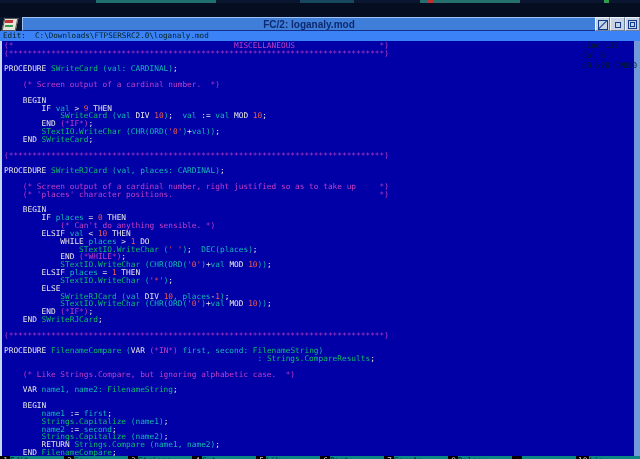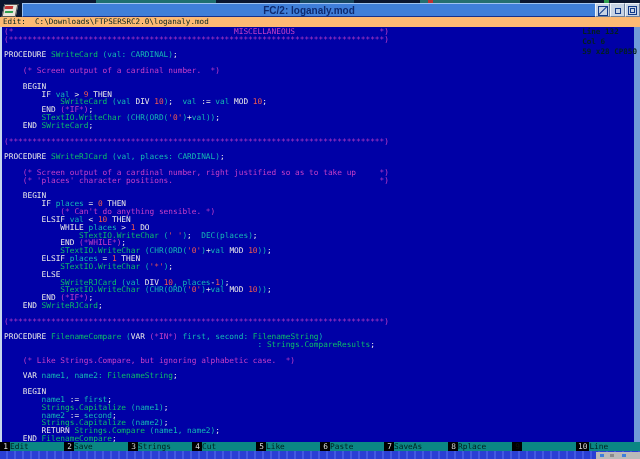--- a/index.html
+++ b/index.html
@@ -2,40 +2,40 @@
 <html><head>
 <meta charset="utf-8">
 <style>
   html,body{margin:0;padding:0;background:#050d20;}
   .screen{position:relative;width:640px;height:459px;overflow:hidden;
           font-family:"DejaVu Sans Mono",monospace;}
   
   .desktop-strip{position:relative;height:3px;background:#0a1630;}
   .frag{position:absolute;top:0;height:3px;}
   
-  .titlerow{height:14px;display:flex;align-items:stretch;background:#0a1630;}
+  .titlerow{height:14px;display:flex;align-items:stretch;background:#0a1630;margin-top:14px;}
   .sysicon{width:22px;position:relative;}
   .sysicon .pg{position:absolute;left:3px;top:1px;width:12px;height:11px;background:#e8e4da;
                transform:skewX(-12deg);border:1px solid #555;}
   .sysicon .rd{position:absolute;left:5px;top:3px;width:8px;height:3px;background:#c23333;transform:skewX(-12deg);}
   .sysicon .gr{position:absolute;left:5px;top:8px;width:8px;height:2px;background:#2f9f4f;transform:skewX(-12deg);}
   .titlebar{flex:1;background:#3f7fd9;border-top:1px solid #9ec3f2;border-bottom:1px solid #16308a;
             border-left:1px solid #9ec3f2;display:flex;align-items:center;justify-content:center;}
   .titlebar span{font-family:"Liberation Sans",sans-serif;font-weight:bold;font-size:10px;color:#0d2a70;}
   .winbtn{width:13px;background:#c7d3e4;border:1px solid #6b7f9c;border-top-color:#eef3fa;
           border-left-color:#eef3fa;position:relative;margin:0;}
   .winbtn .slash{position:absolute;left:2px;top:2px;width:8px;height:8px;border:1px solid #123a8a;overflow:hidden;}
   .winbtn .slash i{position:absolute;left:-2px;top:3px;width:12px;border-top:1px solid #123a8a;transform:rotate(-45deg);display:block;}
   .winbtn .sq-s{position:absolute;left:4px;top:4px;width:4px;height:4px;border:1px solid #123a8a;}
   .winbtn .sq-b{position:absolute;left:2px;top:2px;width:7px;height:7px;border:1px solid #123a8a;}
   .winbtn .sq-b i{position:absolute;left:1px;top:1px;width:3px;height:3px;border:1px solid #123a8a;display:block;}
   
-  .statusbar{height:10px;background:#fdba74;color:#02201e;font-size:7.6px;line-height:10px;
+  .statusbar{height:10px;background:#3b82f6;color:#02201e;font-size:7.6px;line-height:10px;
              display:flex;justify-content:space-between;padding:0 3px;white-space:pre;}
-  .statusbar .rgt span{margin-left:28px;font-weight:bold;}
+  .statusbar .rgt span{margin-left:28px;}
   
   .editor{height:415px;background:#0000a6;border-left:2px solid #c6d6ee;border-right:6px solid #6f99d8;
           box-sizing:border-box;overflow:hidden;}
   .code{margin:0;padding:1px 0 0 2px;font-size:7.8px;}
   .cl{height:7.83px;line-height:7.83px;white-space:pre;}
   .kw{color:#e9e9e9}.pn{color:#e9e9e9}
   .id{color:#14b8b4}
   .fn{color:#0cbd68}
   .nm{color:#f25a4e}.st{color:#f25a4e}
   .cm{color:#c63ec6}

